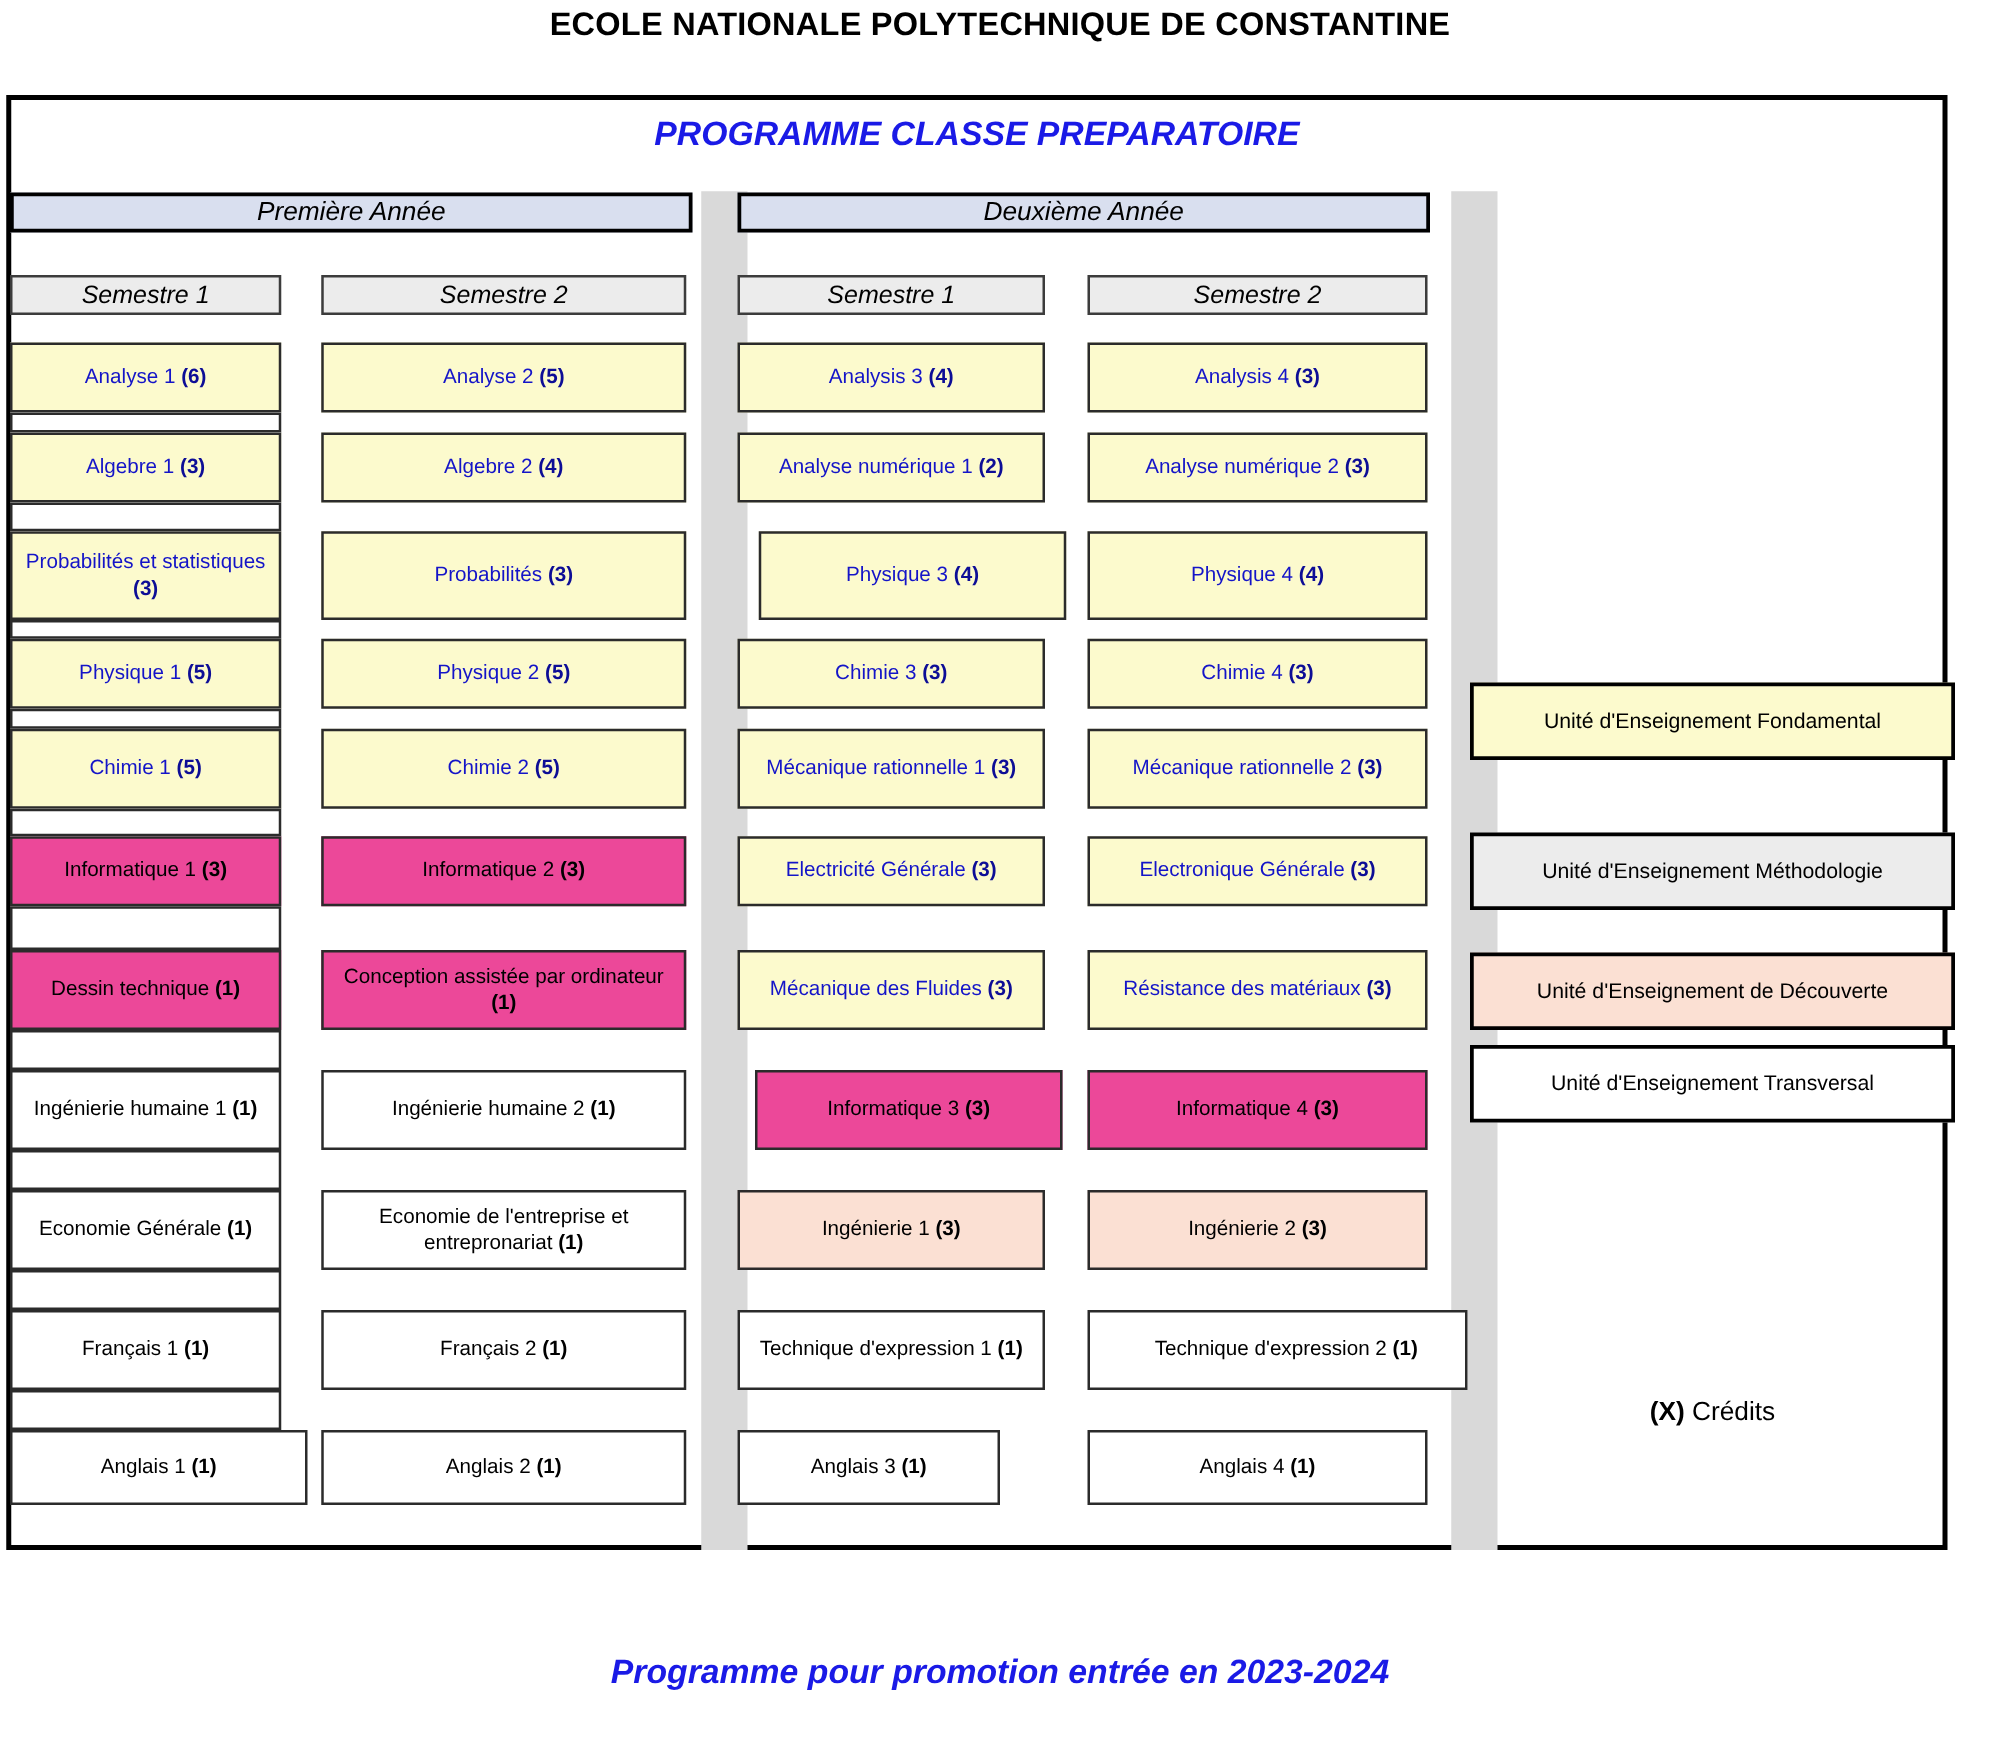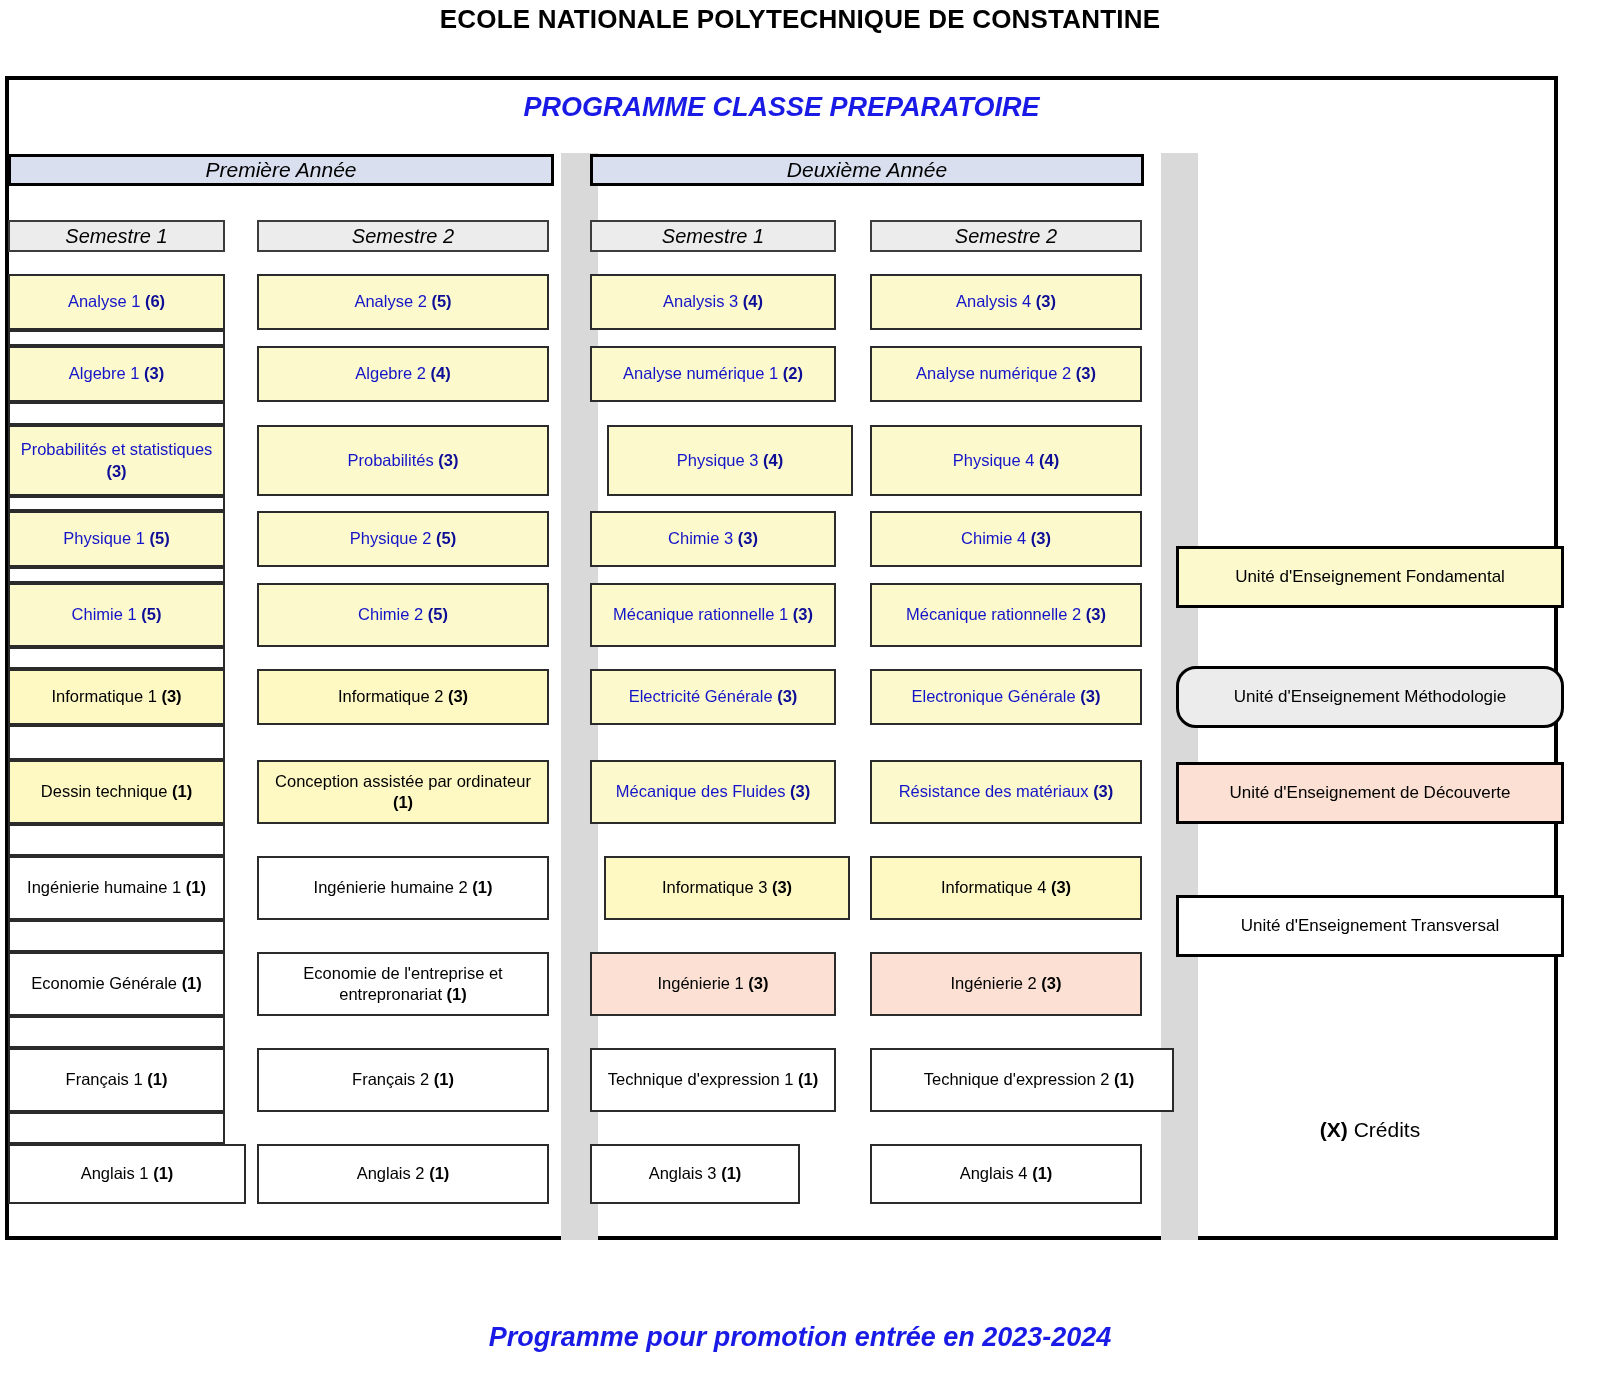--- a/index.html
+++ b/index.html
@@ -69,21 +69,21 @@
     box-sizing:border-box;
     display:flex;align-items:center;justify-content:center;
     text-align:center;
     font-size:16.5px;
     line-height:1.28;
     padding:0 6px;
     background:#ffffff;
     color:#000000;
   }
   .course.uef{background:#fcfacd;color:#1414c8;}
-  .course.uem{background:#fef9c3;color:#000000;}
+  .course.uem{background:#ec4899;color:#000000;}
   .course.ued{background:#fbe0d3;color:#000000;}
   .course.uet{background:#ffffff;color:#000000;}
   .course b{font-weight:bold;}
   .course.uef b{color:#0d0d96;}
 
   
   .spacer-cell{
     position:absolute;
     border:2px solid #2b2b2b;
     box-sizing:border-box;
@@ -279,27 +279,27 @@
         <span><span>Anglais 4 </span><b>(1)</b></span>
       </div>
     </div>
 
 </div>
 
 <div id="legend-layer">
     <div class="legend-box uef" style="top: 546px;">
       <span>Unité d'Enseignement Fondamental</span>
     </div>
-    <div class="legend-box uem" style="top: 666px; border-radius: 20px;">
+    <div class="legend-box uem" style="top: 666px;">
       <span>Unité d'Enseignement Méthodologie</span>
     </div>
     <div class="legend-box ued" style="top: 762px;">
       <span>Unité d'Enseignement de Découverte</span>
     </div>
-    <div class="legend-box uet" style="top: 895px;">
+    <div class="legend-box uet" style="top: 836px;">
       <span>Unité d'Enseignement Transversal</span>
     </div>
   </div>
 
 <div id="credits-note">
   <span class="x">(X) </span>
   <span>Crédits</span>
 </div>
 
 <div id="footer-note">Programme pour promotion entrée en 2023-2024</div>

